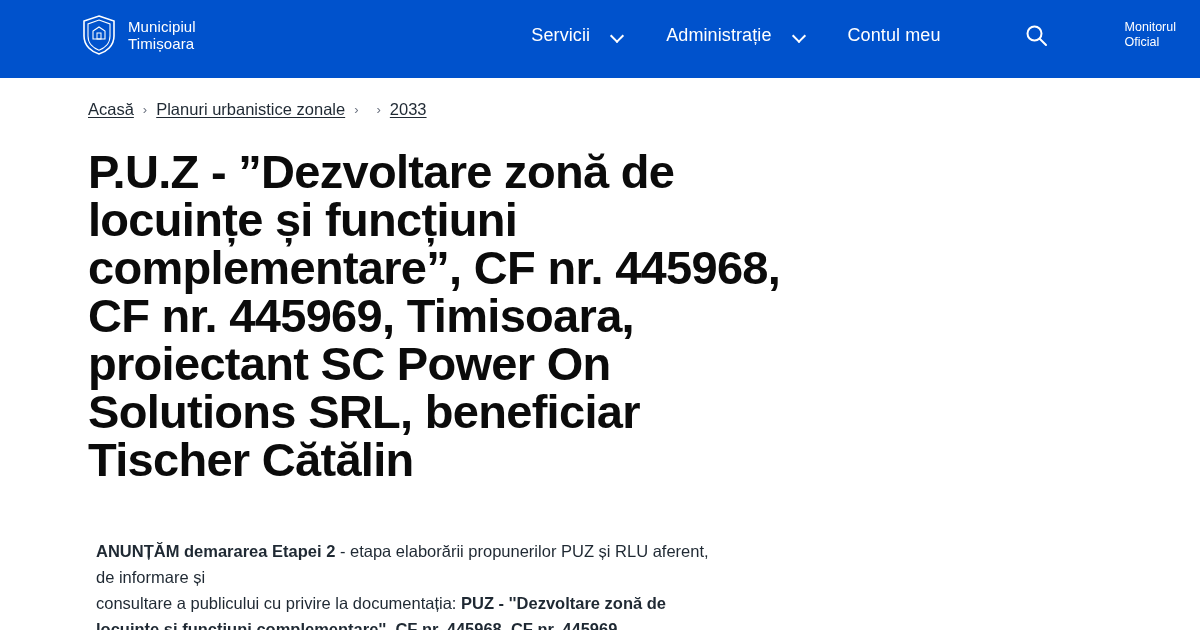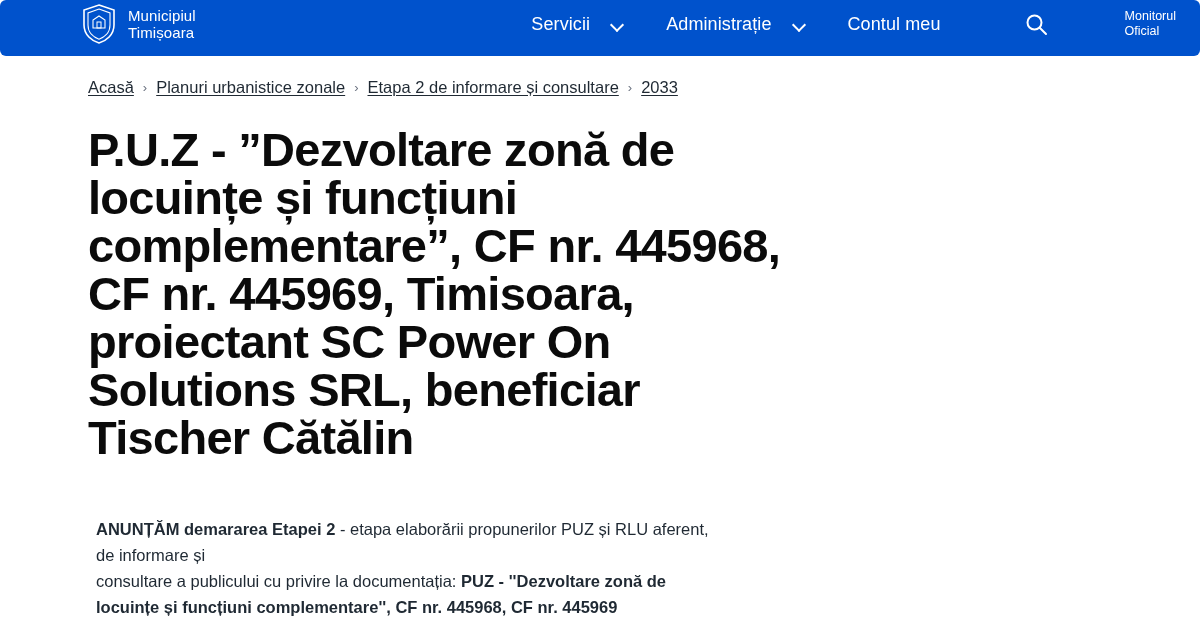--- a/index.html
+++ b/index.html
@@ -9,27 +9,26 @@
     width: 1200px;
     height: 630px;
     overflow: hidden;
     background: #ffffff;
     font-family: "Liberation Sans", sans-serif;
     color: #111111;
   }
 
   
   .site-header {
-    height: 56px;
+    height: 78px;
     background: #0052CC;
     display: flex;
     align-items: center;
     padding: 0 24px 8px 82px;
     position: relative;
-    border-radius: 6px;
   }
   .brand {
     display: flex;
     align-items: center;
     gap: 12px;
   }
   .crest {
     width: 34px;
     height: 40px;
     flex: 0 0 34px;
@@ -196,21 +195,20 @@
   </nav>
 </header>
 
 <main class="content">
 
   <div class="breadcrumb">
     <a>Acasă</a>
     <span class="crumb-sep">›</span>
     <a>Planuri urbanistice zonale</a>
     <span class="crumb-sep">›</span>
-    <a>Etapa 2 de informare și consultare</a>
     <span class="crumb-sep">›</span>
     <a>2033</a>
   </div>
 
   <h1 class="page-title">P.U.Z - ”Dezvoltare zonă de locuințe și funcțiuni complementare”, CF nr. 445968, CF nr. 445969, Timisoara, proiectant SC Power On Solutions SRL, beneficiar Tischer Cătălin</h1>
 
   <div class="body-copy">
     <p style="margin:8px;">
       <strong>ANUNȚĂM demararea Etapei 2</strong><span> - etapa elaborării propunerilor PUZ și RLU aferent, de informare și</span><br>
       <span>consultare a publicului cu privire la documentația: </span><strong>PUZ - ''Dezvoltare zonă de locuințe și funcțiuni complementare'', CF nr. 445968, CF nr. 445969</strong>

